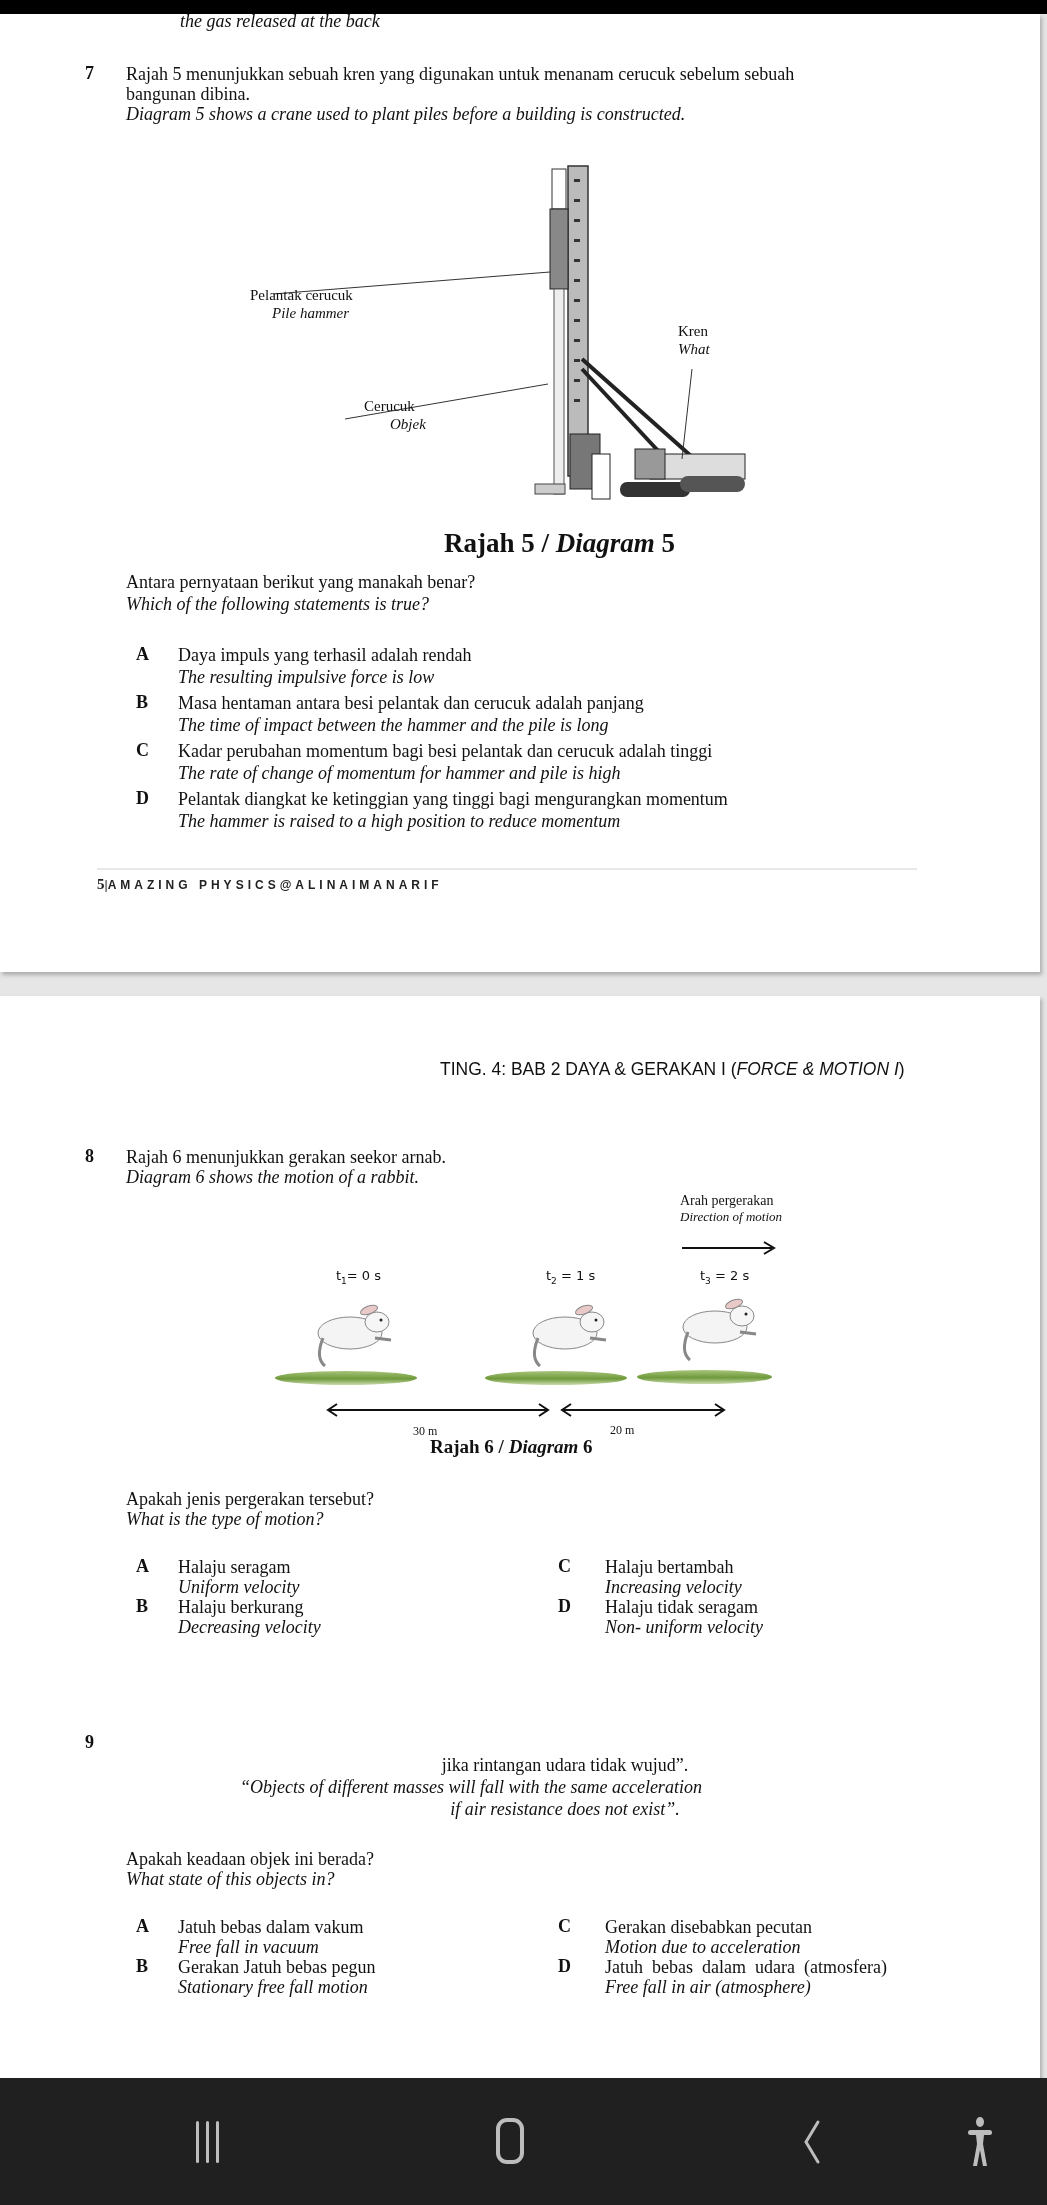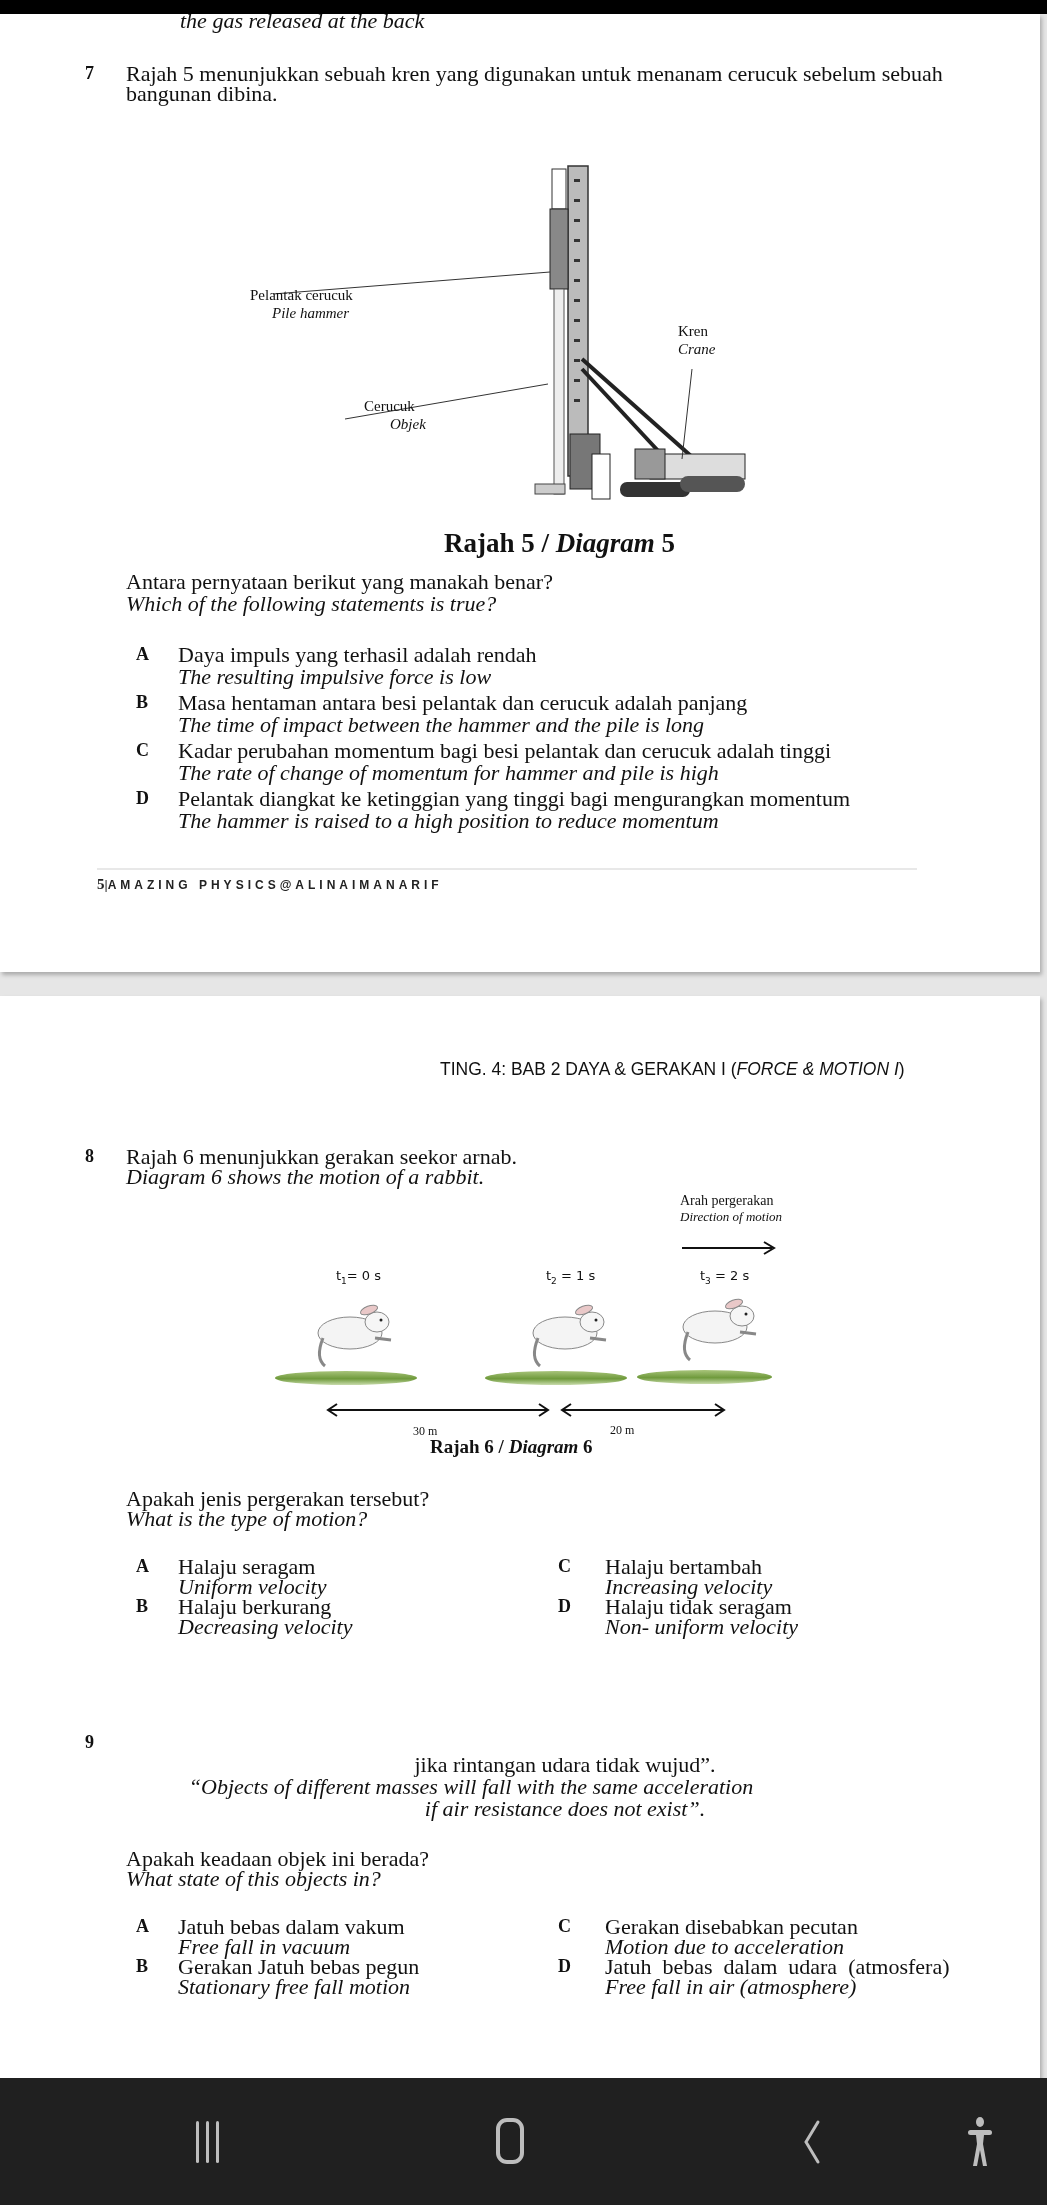--- a/index.html
+++ b/index.html
@@ -2,21 +2,21 @@
 <html><head>
 <meta charset="utf-8">
 <style>
   html,body{margin:0;padding:0;}
   body{width:1047px;height:2205px;position:relative;overflow:hidden;background:#e6e6e6;font-family:"Liberation Serif",serif;color:#111;}
   .topbar{position:absolute;left:0;top:0;width:1047px;height:14px;background:#000;}
   .page{position:absolute;left:0;width:1040px;background:#fff;box-shadow:2px 3px 4px rgba(0,0,0,0.25);}
   #page1{top:14px;height:958px;}
   #page2{top:996px;height:1082px;}
   .abs{position:absolute;white-space:nowrap;}
-  .t{font-size:22px;line-height:22px;}
+  .t{font-size:18px;line-height:22px;}
   .i{font-style:italic;}
   .qnum{font-weight:bold;font-size:18px;}
   .opt-letter{position:absolute;font-weight:bold;font-size:18px;}
   .caption{font-size:27px;font-weight:bold;}
   .lbl{font-size:15px;line-height:18px;}
   .footer-rule{position:absolute;left:97px;top:854px;width:820px;height:2px;background:#e8e8e8;}
   .footer{position:absolute;left:97px;top:862px;font-family:"Liberation Sans",sans-serif;font-weight:bold;font-size:12px;letter-spacing:4px;color:#222;}
   .footer .num{font-family:"Liberation Serif",serif;font-size:15px;letter-spacing:0;}
   .header2{position:absolute;left:440px;top:62px;font-family:"Liberation Sans",sans-serif;font-size:19px;color:#111;transform:scaleX(0.92);transform-origin:left;}
   .navbar{position:absolute;left:0;top:2078px;width:1047px;height:127px;background:#202020;}
@@ -28,20 +28,21 @@
 <body>
 
 <div class="topbar"></div>
 
 <div class="page" id="page1">
   <div class="abs t i" style="left:180px;top:-4px;">the gas released at the back</div>
 
   <div class="abs qnum" style="left:85px;top:49px;">7</div>
   <div class="abs t" style="left:126px;top:49px;">Rajah 5 menunjukkan sebuah kren yang digunakan untuk menanam cerucuk sebelum sebuah</div>
   <div class="abs t" style="left:126px;top:69px;">bangunan dibina.</div>
+  <div class="abs t i" style="left:126px;top:89px;">Diagram 5 shows a crane used to plant piles before a building is constructed.</div>
 
   <div class="abs" style="left:230px;top:150px;width:580px;height:390px;">
     <svg width="580" height="340" viewBox="0 0 580 340">
 
       <rect x="338" y="2" width="20" height="310" fill="#bbb" stroke="#333" stroke-width="1.5"></rect>
       <g fill="#333">
         <rect x="344" y="15" width="6" height="3"></rect>
           <rect x="344" y="35" width="6" height="3"></rect>
           <rect x="344" y="55" width="6" height="3"></rect>
         <rect x="344" y="75" width="6" height="3"></rect>
@@ -72,21 +73,21 @@
       <rect x="390" y="318" width="70" height="15" rx="7" fill="#333"></rect>
       <rect x="450" y="312" width="65" height="16" rx="8" fill="#555"></rect>
 
       <line x1="43" y1="130" x2="320" y2="108" stroke="#333" stroke-width="1"></line>
       <line x1="115" y1="255" x2="318" y2="220" stroke="#333" stroke-width="1"></line>
       <line x1="462" y1="205" x2="452" y2="295" stroke="#333" stroke-width="1"></line>
     </svg>
     <div class="abs lbl" style="left:20px;top:122px;">Pelantak cerucuk</div>
     <div class="abs lbl i" style="left:42px;top:140px;">Pile hammer</div>
     <div class="abs lbl" style="left:448px;top:158px;">Kren</div>
-    <div class="abs lbl i" style="left:448px;top:176px;">Crane</div>
+    <div class="abs lbl i" style="left:448px;top:176px;">What</div>
     <div class="abs lbl" style="left:134px;top:233px;">Cerucuk</div>
     <div class="abs lbl i" style="left:160px;top:251px;">Objek</div>
     <div class="abs caption" style="left:214px;top:364px;">
       <span>Rajah 5 / </span><span class="i">Diagram</span><span> 5</span>
     </div>
   </div>
 
   <div class="abs t" style="left:126px;top:557px;">Antara pernyataan berikut yang manakah benar?</div>
   <div class="abs t i" style="left:126px;top:579px;">Which of the following statements is true?</div>
 

